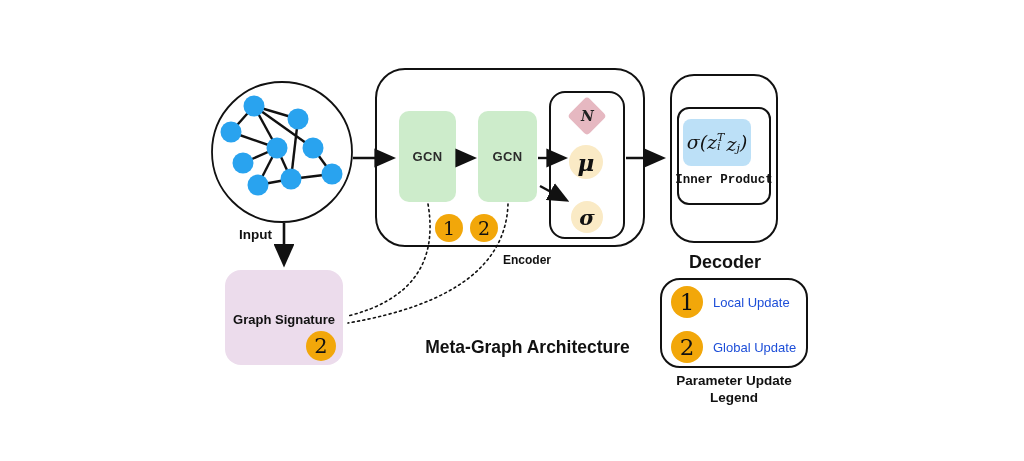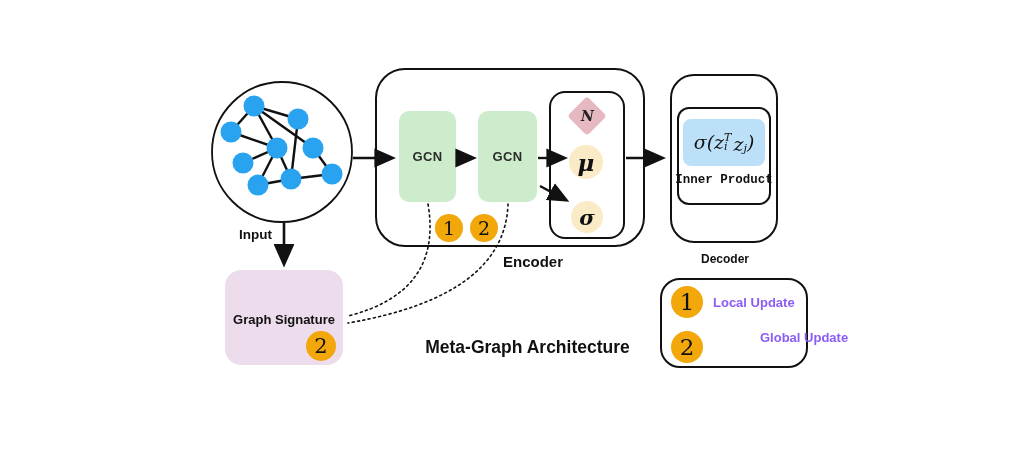--- a/index.html
+++ b/index.html
@@ -14,29 +14,29 @@
        justify-content:center;font-weight:bold;font-size:13px;color:#2b2b2b;letter-spacing:.4px;}
   .badge{position:absolute;background:#f2a70a;border-radius:50%;display:flex;align-items:center;
        justify-content:center;font-family:"DejaVu Serif","Liberation Serif",serif;color:#111;}
   .mathcirc{position:absolute;background:#faeac5;border-radius:50%;display:flex;align-items:center;
        justify-content:center;font-family:"DejaVu Serif","Liberation Serif",serif;
        font-style:italic;font-weight:bold;color:#111;}
   .diamond{position:absolute;left:573px;top:102px;width:28px;height:28px;background:#e6b8c1;
        transform:rotate(45deg);border-radius:4px;display:flex;align-items:center;justify-content:center;}
   .diamond span{transform:rotate(-45deg);font-family:"DejaVu Serif","Liberation Serif",serif;
        font-style:italic;font-weight:bold;font-size:14px;color:#222;}
-  .bluebox{position:absolute;left:683px;top:119px;width:82px;height:47px;background:#bce0f7;
+  .bluebox{position:absolute;left:683px;top:119px;width:68px;height:47px;background:#bce0f7;
        border-radius:8px;display:flex;align-items:center;justify-content:center;}
   .formula{display:flex;align-items:center;font-family:"DejaVu Serif","Liberation Serif",serif;
        font-style:italic;font-size:19px;color:#111;line-height:1;}
   .ss{display:inline-flex;flex-direction:column;align-items:flex-start;font-size:11px;
        line-height:9px;margin:0 2px 0 0;transform:translateY(-1px);}
   .subj{font-size:11px;transform:translateY(6px);}
   .midz{transform:translateY(2px);}
-  .leg-label{position:absolute;left:713px;font-weight:bold;font-size:13px;color:#8b5cf6;
+  .leg-label{position:absolute;left:713px;font-weight:normal;font-size:13px;color:#1d4ed8;
        transform:translateY(-50%);white-space:nowrap;}
 </style>
 </head>
 <body>
 
 <div id="stage">
 
   <div class="box" style="left:375px;top:68px;width:270px;height:179px;border-radius:30px;"></div>
 
   <div class="gcn" style="left:399px;top:111px;width:57px;height:91px;">
@@ -72,41 +72,43 @@
         <span class="ss">
           <span>T</span>
           <span>i</span>
         </span>
         <span class="midz">z</span>
         <span class="subj">j</span>
         <span>)</span>
     </span>
   </div>
   <div class="lbl center" style="left:724px;top:173px;font-size:12.5px;font-family:Liberation Mono, monospace;">Inner Product</div>
-  <div class="lbl center" style="left:725px;top:252px;font-size:12px;">Decoder</div>
+  <div class="lbl center" style="left:725px;top:252px;font-size:18px;">Decoder</div>
 
   <div class="box" style="left:225px;top:270px;width:118px;height:95px;border-radius:16px;
        background:#ecdcec;border:none;"></div>
   <div class="lbl center" style="left:284px;top:312px;font-size:13px;">Graph Signature</div>
   <div class="badge" style="left:306px;top:331px;width:30px;height:30px;font-size:21px;">
     <span>2</span>
   </div>
 
   <div class="box" style="left:660px;top:278px;width:148px;height:90px;border-radius:20px;border-width:2.5px;"></div>
   <div class="badge" style="left:671px;top:286px;width:32px;height:32px;font-size:23px;">
     <span>1</span>
   </div>
   <div class="leg-label" style="top:302px;">Local Update</div>
   <div class="badge" style="left:671px;top:331px;width:32px;height:32px;font-size:23px;">
     <span>2</span>
   </div>
-  <div class="leg-label" style="top:337px;margin-left:47px;">Global Update</div>
+  <div class="leg-label" style="top:347px;">Global Update</div>
+  <div class="lbl center" style="left:734px;top:372px;font-size:13.5px;line-height:17px;"><span>Parameter Update</span><br>
+       <span>Legend</span></div>
 
   <div class="lbl" style="left:239px;top:227px;font-size:13.5px;">Input</div>
-  <div class="lbl" style="left:503px;top:253px;font-size:15px;">Encoder</div>
+  <div class="lbl" style="left:503px;top:253px;font-size:12px;">Encoder</div>
   <div class="lbl center" style="left:507px;top:337px;font-size:17.5px;padding-left:41px;">Meta-Graph Architecture</div>
 
   <svg id="layer-svg" width="1024" height="461" viewBox="0 0 1024 461">
     <defs>
       <marker id="ah" markerWidth="9" markerHeight="8" refX="6.5" refY="4" orient="auto">
         <path d="M0,0 L9,4 L0,8 Z" fill="#111"></path>
       </marker>
     </defs>
 
     <circle cx="282" cy="152" r="70" fill="#ffffff" stroke="#111" stroke-width="1.8"></circle>

